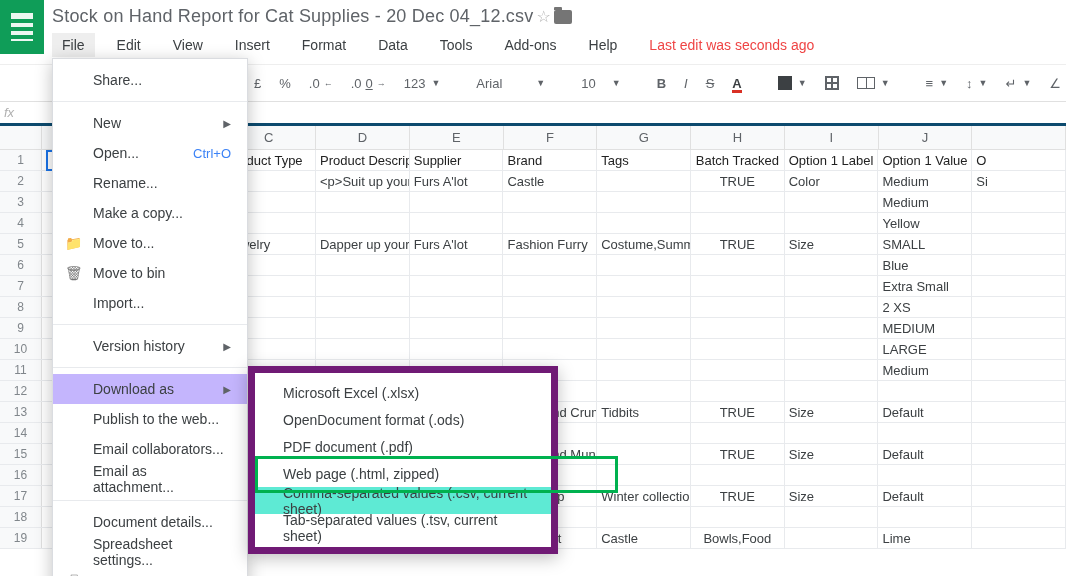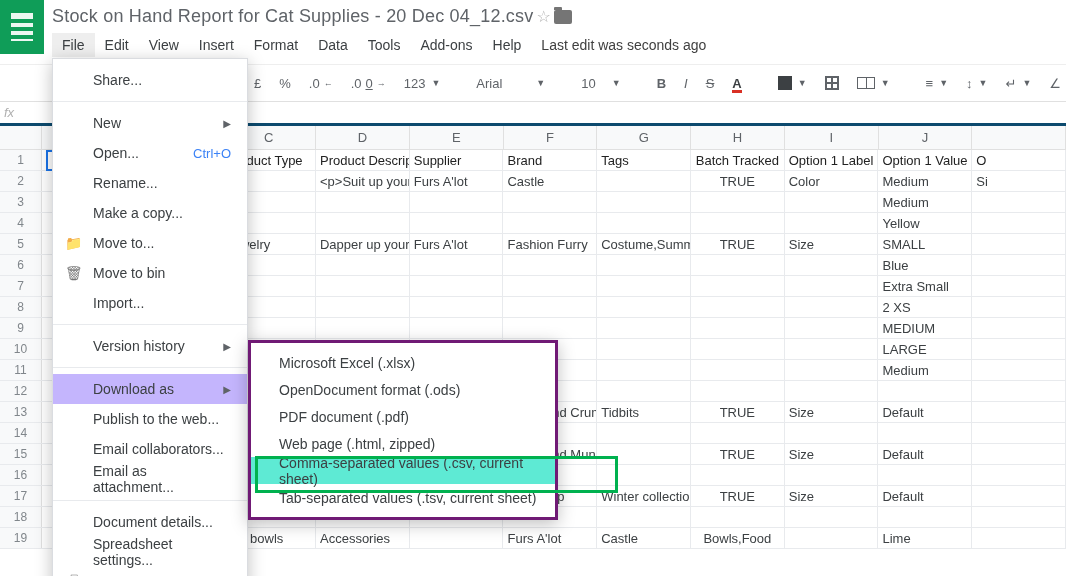--- a/index.html
+++ b/index.html
@@ -9,24 +9,24 @@
   .top { display:flex; align-items:flex-start; height:64px; }
   .logo { width:44px; height:54px; background:#0f9d58; margin:0 8px 0 0; display:flex; align-items:center; justify-content:center; }
   .logo-inner { width:22px; height:28px; background:#fff; opacity:.92; }
   .logo-inner::after{content:"";display:block;height:4px;background:#0f9d58;margin-top:6px;box-shadow:0 8px 0 #0f9d58, 0 16px 0 #0f9d58;}
   .title-area { padding-top:6px; flex:1; }
   .title-row { display:flex; align-items:center; gap:3px; }
   .doc-title { font-size:18px; color:#5f6368; letter-spacing:.2px; }
   .star { color:#b0b0b0; font-size:16px; }
   .folder { width:18px; height:14px; background:#757575; border-radius:2px; position:relative; }
   .folder::before{content:"";position:absolute;top:-3px;left:0;width:8px;height:3px;background:#757575;border-radius:1px 1px 0 0;}
-  .menus { display:flex; align-items:center; gap:0; margin-top:6px; color:#3c4043; }
+  .menus { display:flex; align-items:center; gap:12px; margin-top:6px; color:#3c4043; }
   .menu-item { padding:4px 10px; cursor:default; font-size:14px; }
   .menu-item.active{ background:#eeeeee; }
-  .last-edit { color:#404040; font-size:14px; margin-left:10px; }
+  .last-edit { color:#ef4444; font-size:14px; margin-left:10px; }
 
   
   .toolbar { height:38px; border-top:1px solid #eee; border-bottom:1px solid #e0e0e0; display:flex; align-items:center; padding-left:248px; gap:6px; color:#5f6368; font-size:13px;}
   .toolbar .sep{ width:1px; height:20px; background:#e0e0e0; margin:0 6px;}
   .toolbar .btn { padding:2px 6px; display:flex; align-items:center; gap:4px;}
   .underline-A { position:relative; font-weight:700; color:#3c4043;}
   .underline-A::after{content:"";position:absolute;left:0;right:0;bottom:-2px;height:3px;background:#d93025;}
   .fillbox{width:14px;height:14px;background:#3c4043;}
   .bordersq{width:14px;height:14px;border:2px solid #5f6368;position:relative;}
   .bordersq::before,.bordersq::after{content:"";position:absolute;background:#5f6368;}
@@ -60,21 +60,21 @@
   
   .file-menu{ position:absolute; left:52px; top:58px; width:196px; background:#fff; border:1px solid #dadce0; box-shadow:0 4px 16px rgba(0,0,0,.25); padding:6px 0; z-index:10;}
   .fm-item{ height:30px; display:flex; align-items:center; padding:0 16px 0 40px; position:relative; color:#3c4043; font-size:14px;}
   .fm-item .arrow{ margin-left:auto; color:#5f6368; font-size:10px;}
   .fm-item .shortcut{ margin-left:auto; color:#3b82f6; font-size:13px;}
   .fm-item .ic{ position:absolute; left:12px; width:18px; text-align:center; color:#757575; font-size:14px;}
   .fm-sep{ height:1px; background:#e8eaed; margin:6px 0;}
   .fm-item.hi{ background:#c4b5fd;}
 
   
-  .sub-menu{ position:absolute; left:248px; top:340px; width:310px; background:#fff; border:3px solid #701a75; box-shadow:0 4px 16px rgba(0,0,0,.25); padding:6px 0; z-index:11;}
+  .sub-menu{ position:absolute; left:248px; top:366px; width:310px; background:#fff; border:7px solid #701a75; box-shadow:0 4px 16px rgba(0,0,0,.25); padding:6px 0; z-index:11;}
   .sm-item{ height:27px; display:flex; align-items:center; padding:0 16px 0 28px; font-size:14px; color:#3c4043;}
   .sm-item.hi{ background:#5eead4;}
 
   
   .green-box{ position:absolute; border:3px solid #00b14f; pointer-events:none; z-index:12;}
 </style>
 </head>
 <body>
 
 <div class="top">

